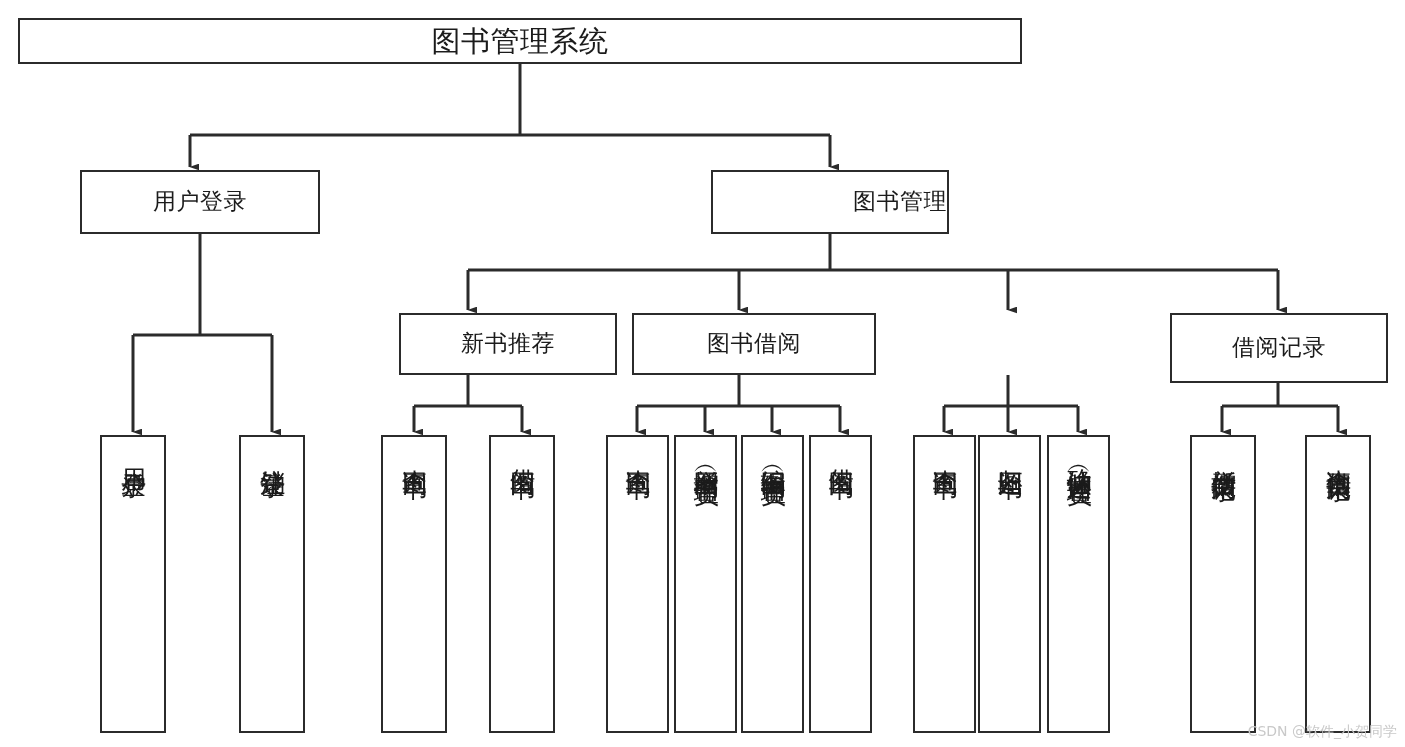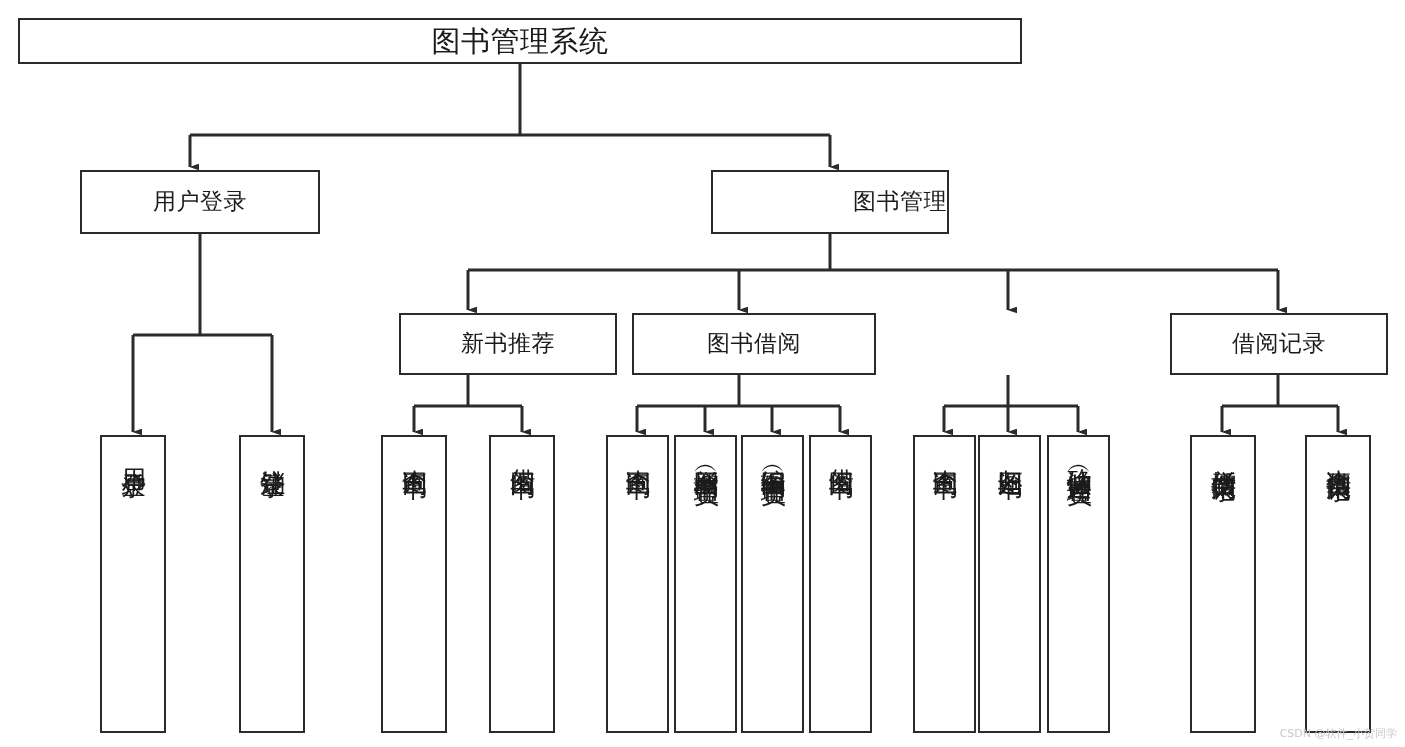--- a/index.html
+++ b/index.html
@@ -64,21 +64,21 @@
   .node.vertical.tall .label {
     font-size: 25px;
   }
   #root-node .label {
     font-size: 29px;
   }
   #watermark {
     position: absolute;
     right: 8px;
     bottom: 6px;
-    font-size: 11px;
+    font-size: 14px;
     color: #c9c9c9;
     z-index: 5;
     white-space: nowrap;
     font-family: "DejaVu Sans", "Liberation Sans", sans-serif;
   }
 </style>
 </head>
 <body>
 
 <div id="diagram-root">
@@ -144,21 +144,21 @@
   <div class="node horizontal" style="left:711px; top:170px; width:238px; height:64px;justify-content:flex-end;">
     <span class="label">图书管理</span>
   </div>
 
   <div class="node horizontal" style="left:360px; top:313px; width:218px; height:62px;margin-left:39px;">
     <span class="label">新书推荐</span>
   </div>
   <div class="node horizontal" style="left:632px; top:313px; width:244px; height:62px;">
     <span class="label">图书借阅</span>
   </div>
-  <div class="node horizontal" style="left:1170px; top:313px; width:218px; height:62px;">
+  <div class="node horizontal" style="left:1170px; top:313px; width:218px; height:70px;">
     <span class="label">借阅记录</span>
   </div>
 
   <div class="node vertical" style="left:100px; top:435px; width:66px; height:298px;">
     <span class="label">用户登录</span>
   </div>
   <div class="node vertical" style="left:239px; top:435px; width:66px; height:298px;">
     <span class="label">注销登录</span>
   </div>
 

